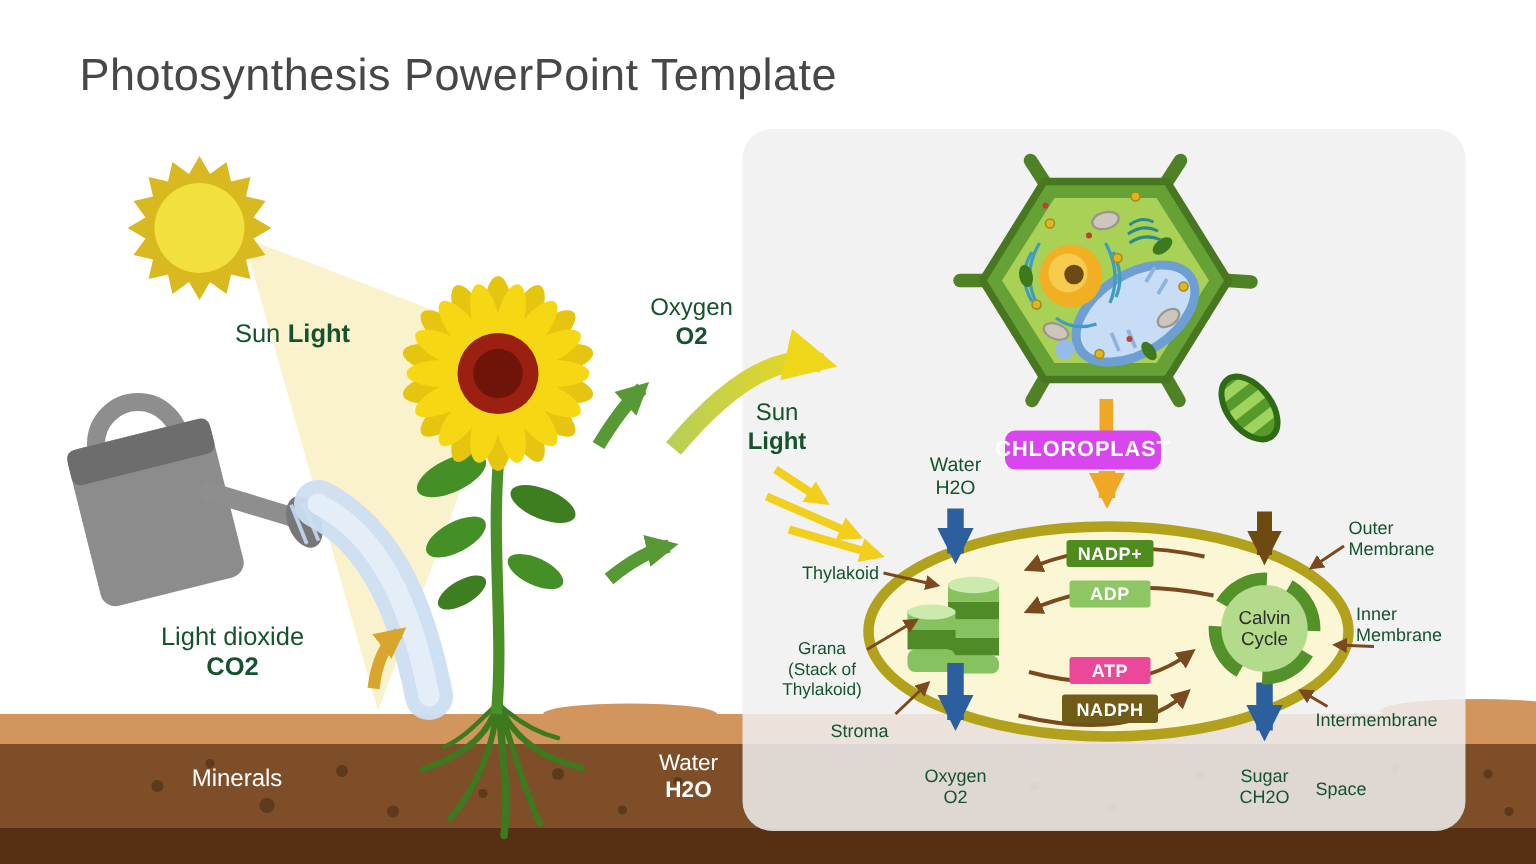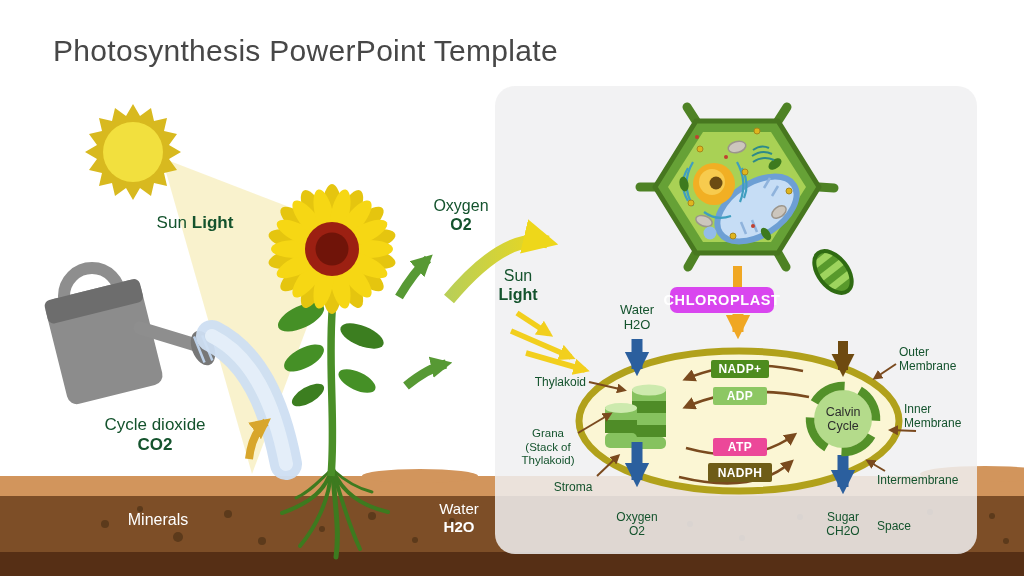--- a/index.html
+++ b/index.html
@@ -310,21 +310,21 @@
     <span>Sun</span>
     <span class="b">Light</span>
   </div>
 
   <div class="lbl fs16 col" style="left:416px;top:197px;width:90px;">
     <span>Oxygen</span>
     <span class="b">O2</span>
   </div>
 
   <div class="lbl fs17 col" style="left:85px;top:415px;width:140px;">
-    <span>Cycle dioxide</span>
+    <span>Light dioxide</span>
     <span class="b">CO2</span>
   </div>
 
   <div class="lbl fs16 white" style="left:108px;top:511px;width:100px;">Minerals</div>
 
   <div class="lbl fs15 white col" style="left:422px;top:500px;width:74px;">
     <span>Water</span>
     <span class="b">H2O</span>
   </div>
 

